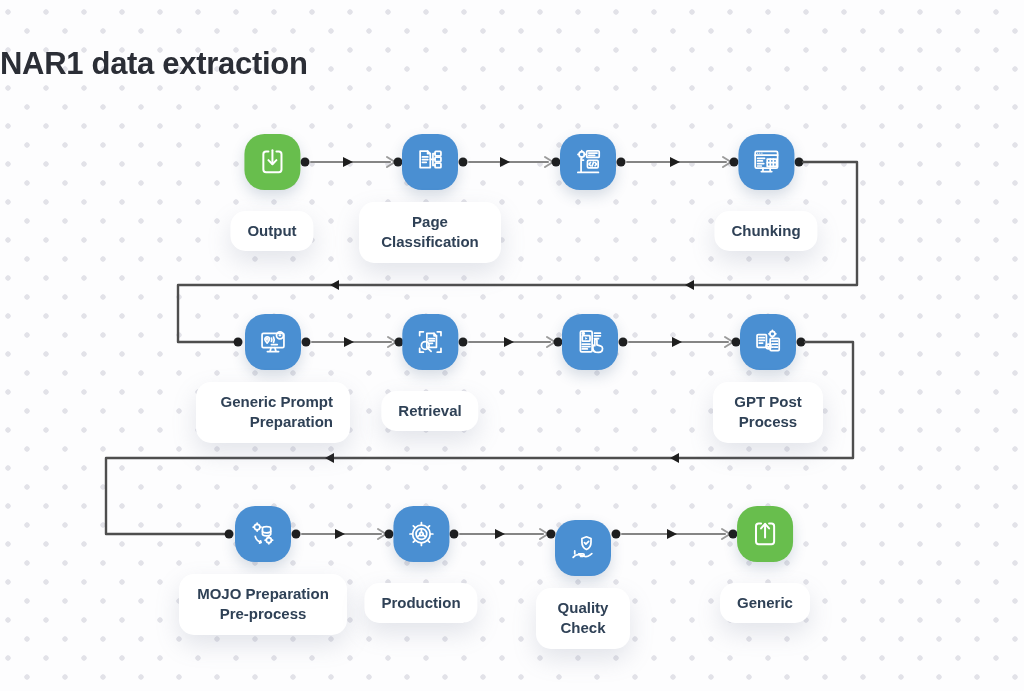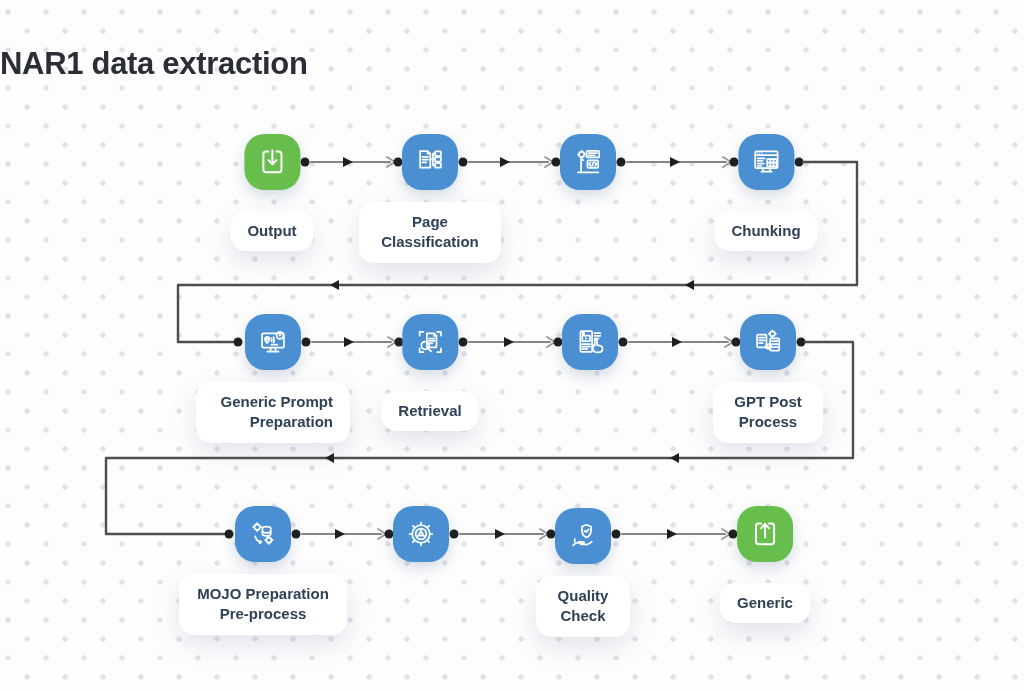--- a/index.html
+++ b/index.html
@@ -264,23 +264,24 @@
 <div class="node single" style="left:421px;top:506px">
   <div class="icon-box" style="background: rgb(74, 143, 210);">
     <svg width="32" height="32" viewBox="0 0 24 24" fill="none" stroke="#fff" stroke-width="1.3" stroke-linecap="round" stroke-linejoin="round">
       <circle cx="12" cy="12" r="6.6"></circle>
       <path d="M12 3.4 v2 M12 18.6 v2 M3.4 12 h2 M18.6 12 h2 M5.9 5.9 l1.4 1.4 M16.7 16.7 l1.4 1.4 M18.1 5.9 l-1.4 1.4 M7.3 16.7 l-1.4 1.4"></path>
       <circle cx="12" cy="12" r="4"></circle>
       <circle cx="12" cy="12" r="1.3"></circle>
       <path d="M12 10.7 V8.2 M10.9 12.7 L8.8 14 M13.1 12.7 L15.2 14"></path>
     </svg>
   </div>
-</div>
-
-<div class="node w-qc" style="left:583px;top:508px">
+  <div class="label-card"><span>Production</span></div>
+</div>
+
+<div class="node w-qc" style="left:583px;top:520px">
   <div class="icon-box" style="background: rgb(74, 143, 210);">
     <svg width="32" height="32" viewBox="0 0 24 24" fill="none" stroke="#fff" stroke-width="1.3" stroke-linecap="round" stroke-linejoin="round">
       <path d="M14.6 3.6 L18 4.9 V7.6 C18 10.6 16.4 12.3 14.6 13.1 C12.8 12.3 11.2 10.6 11.2 7.6 V4.9 Z"></path>
       <path d="M13.1 8 l1.1 1.1 2 -2"></path>
       <path d="M4.6 19 c1.6 -1.8 3.4 -2.4 5.4 -1.7 l2.6 0.9 c1.6 0.5 3.2 0.2 4.6 -0.9 l1.4 -1.1"></path>
       <path d="M8.8 16.4 h3.2 a0.9 0.9 0 0 1 0 1.8 h-1.8"></path>
       <path d="M5.8 14.2 v2.2"></path>
     </svg>
   </div>
   <div class="label-card"><span>Quality Check</span></div>

